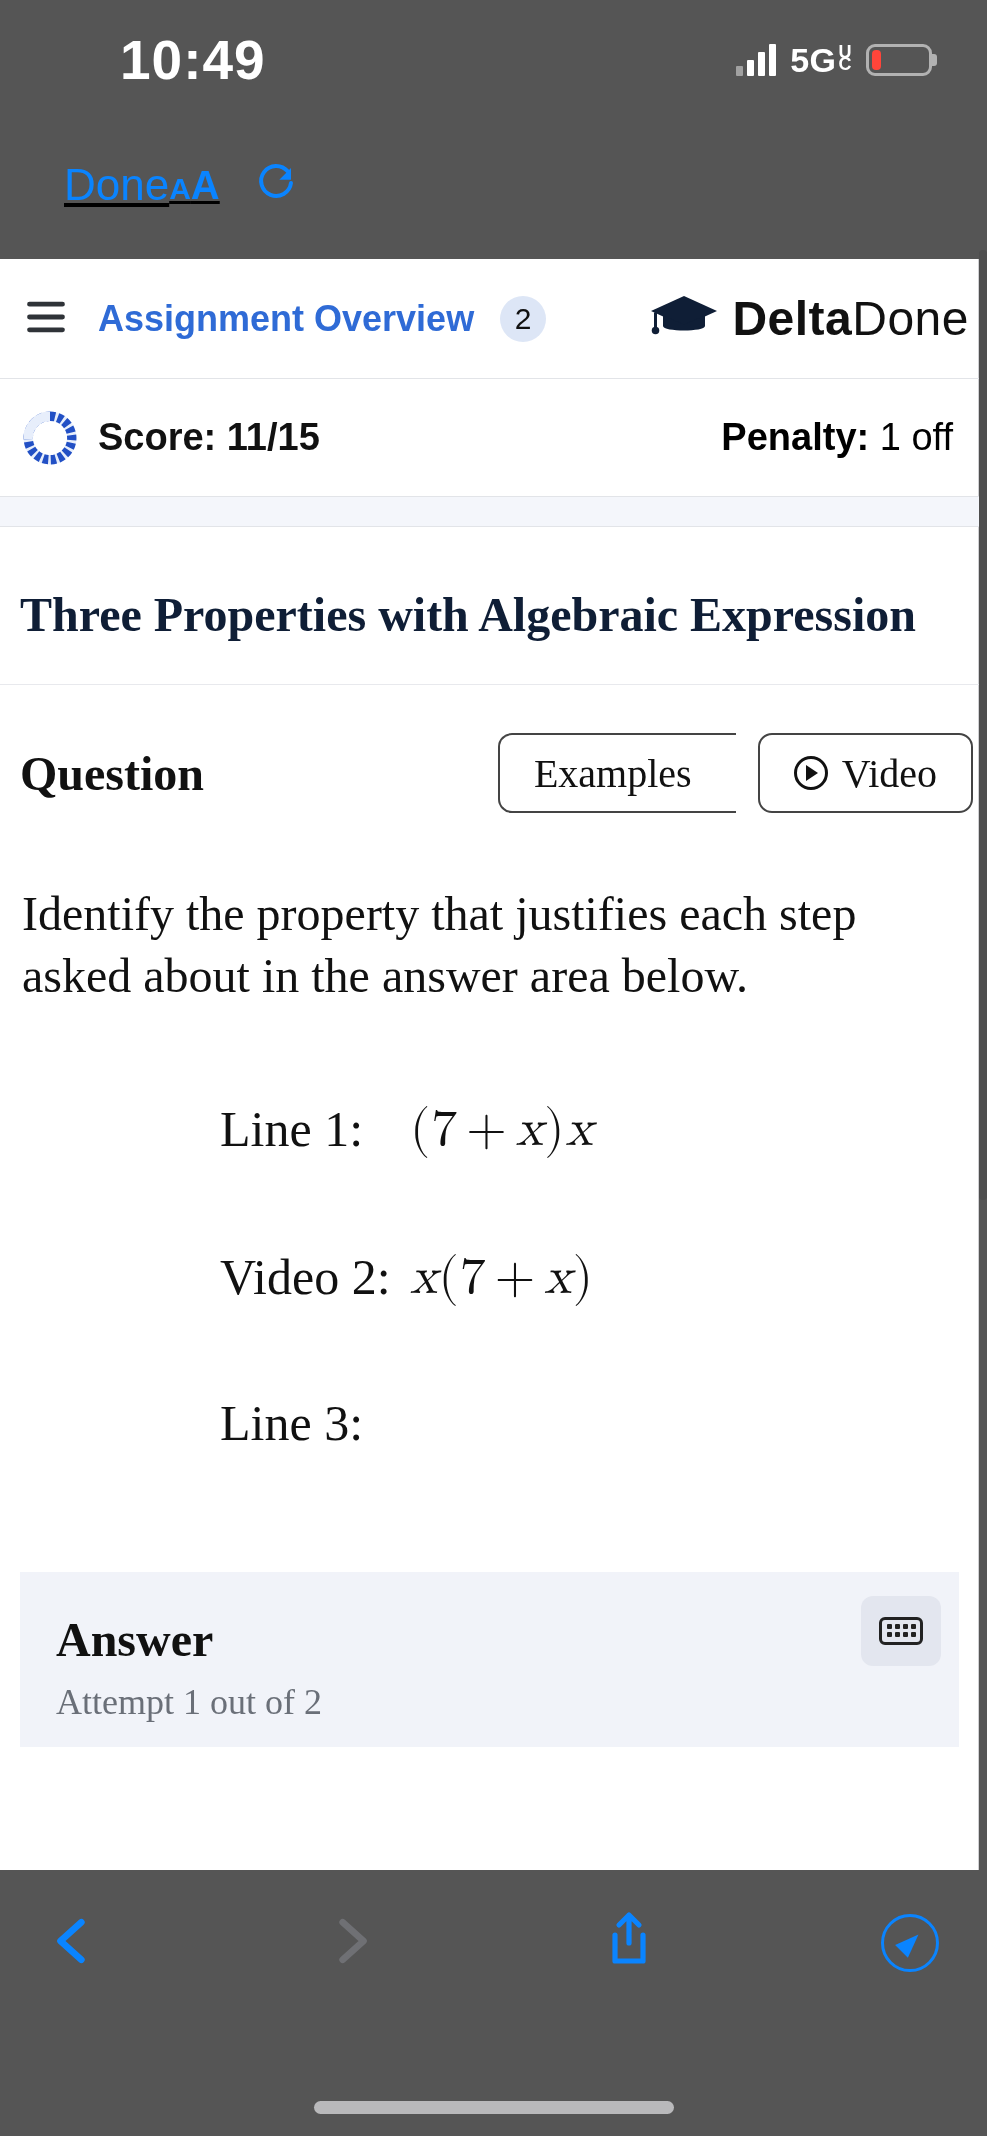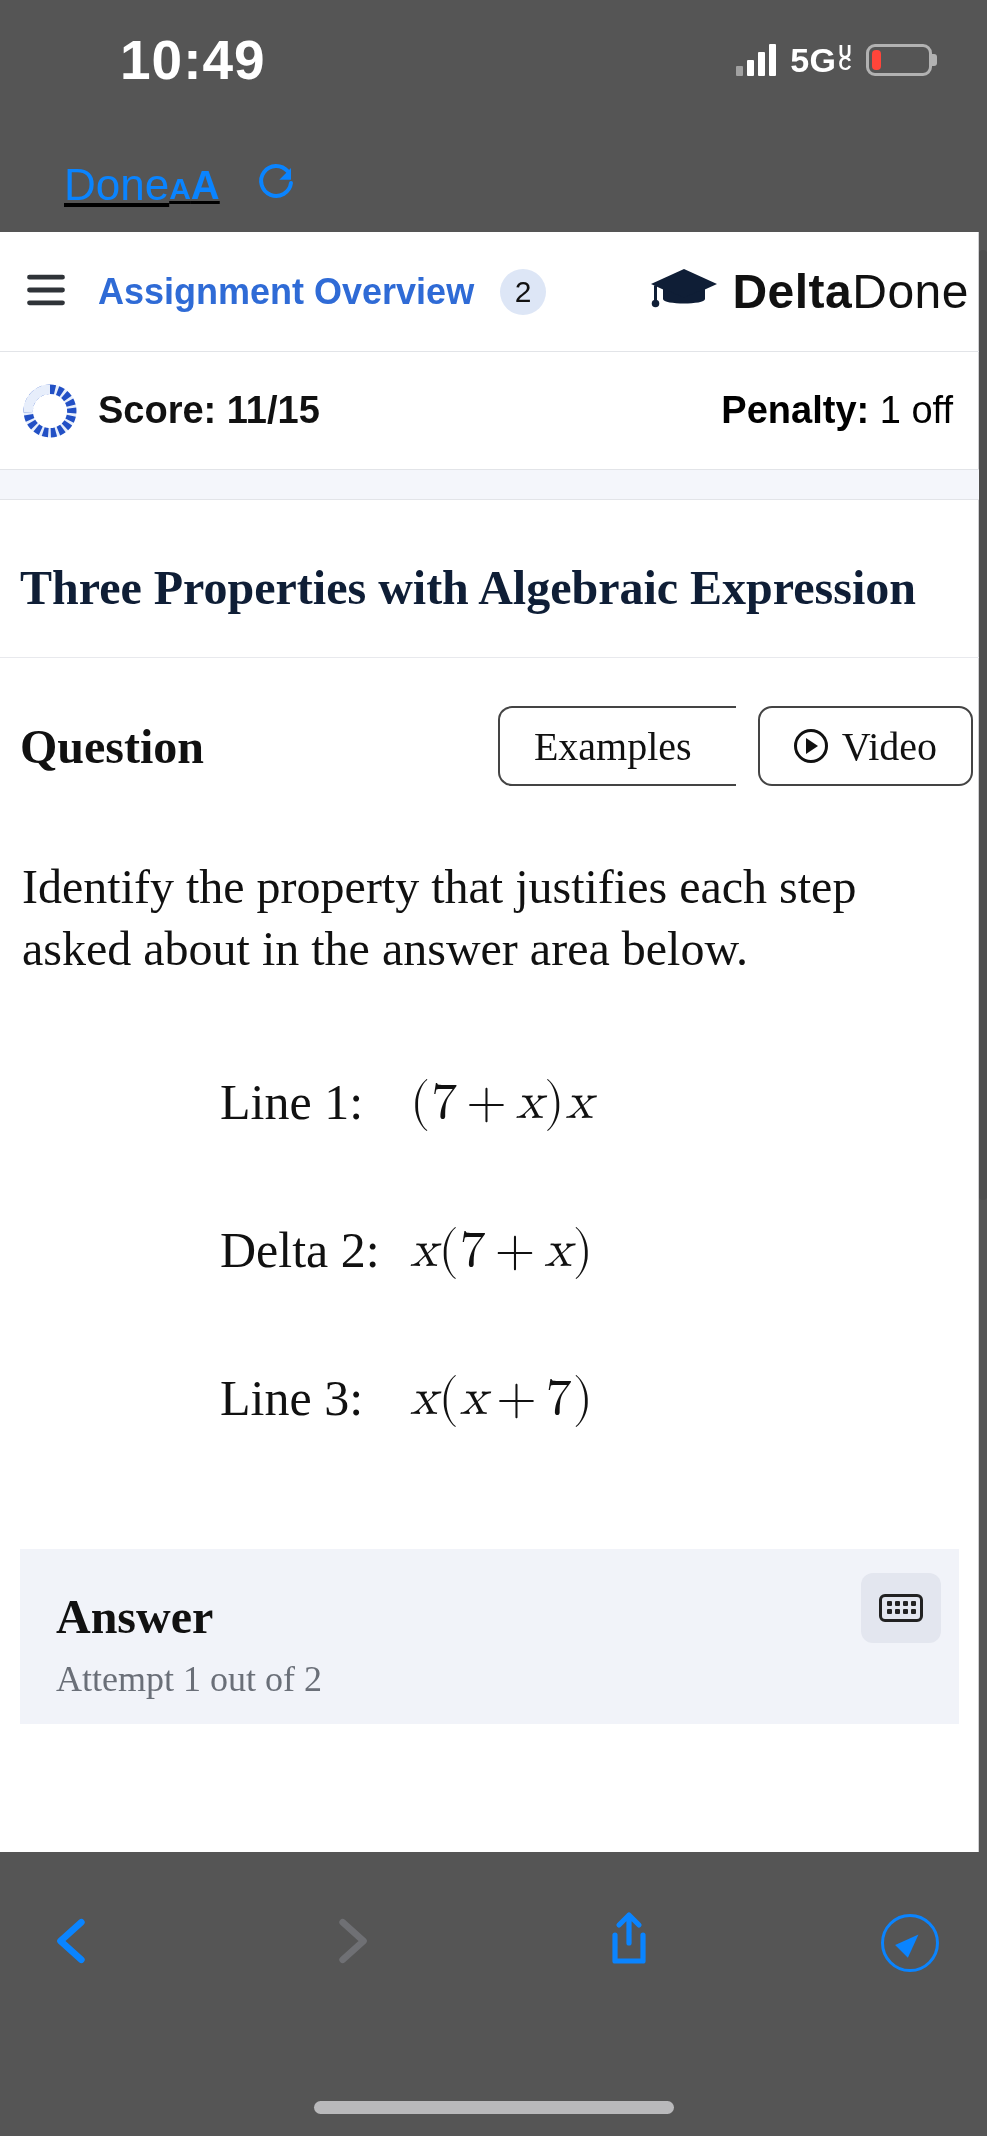--- a/index.html
+++ b/index.html
@@ -49,21 +49,21 @@
   }
   .done-btn{ color:#0a84ff; font-size:44px; font-weight:400; }
   .addr{ display:flex; align-items:center; gap:14px; color:#fff; font-size:42px; font-weight:500;}
   .safari-actions{ display:flex; align-items:center; gap:36px; }
   .aa-btn{ color:#0a84ff; font-weight:600; font-size:30px; }
   .aa-btn .big{ font-size:40px; }
   .reload-btn svg{ width:40px; height:40px; }
 
   
   .page{
-    position:absolute; left:0; right:8px; top:232px; height:1620px;
+    position:absolute; left:0; right:8px; top:259px; height:1620px;
     background:#ffffff;
     box-shadow: inset -1px 0 0 #d0d0d3;
   }
   .scroll-indicator{
     position:absolute; right:0; top:250px; width:8px; height:1620px;
   }
   .scroll-thumb{
     position:absolute; right:0; top:0; width:8px; height:950px;
     background:#4e4e4e; border-radius:4px;
   }
@@ -317,30 +317,27 @@
   <div class="q-body">Identify the property that justifies each step asked about in the answer area below.</div>
 
   <div class="lines">
     <div class="line">
       <div class="lab">Line 1:</div>
       <div class="expr">
         <span class="p">(</span><span class="n">7</span><span class="op">+</span><span>x</span><span class="p">)</span><span>x</span>
       </div>
     </div>
     <div class="line">
-      <div class="lab">Delta 2:</div>
+      <div class="lab">Video 2:</div>
       <div class="expr">
         <span>x</span><span class="p">(</span><span class="n">7</span><span class="op">+</span><span>x</span><span class="p">)</span>
       </div>
     </div>
     <div class="line">
       <div class="lab">Line 3:</div>
-      <div class="expr">
-        <span>x</span><span class="p">(</span><span>x</span><span class="op">+</span><span class="n">7</span><span class="p">)</span>
-      </div>
     </div>
   </div>
 
   <div class="answer-zone">
     <div class="answer-title">Answer</div>
     <div class="attempt">Attempt 1 out of 2</div>
     <div class="keypad-btn">
       <div class="keypad-ico">
         <i></i>
           <i></i>

